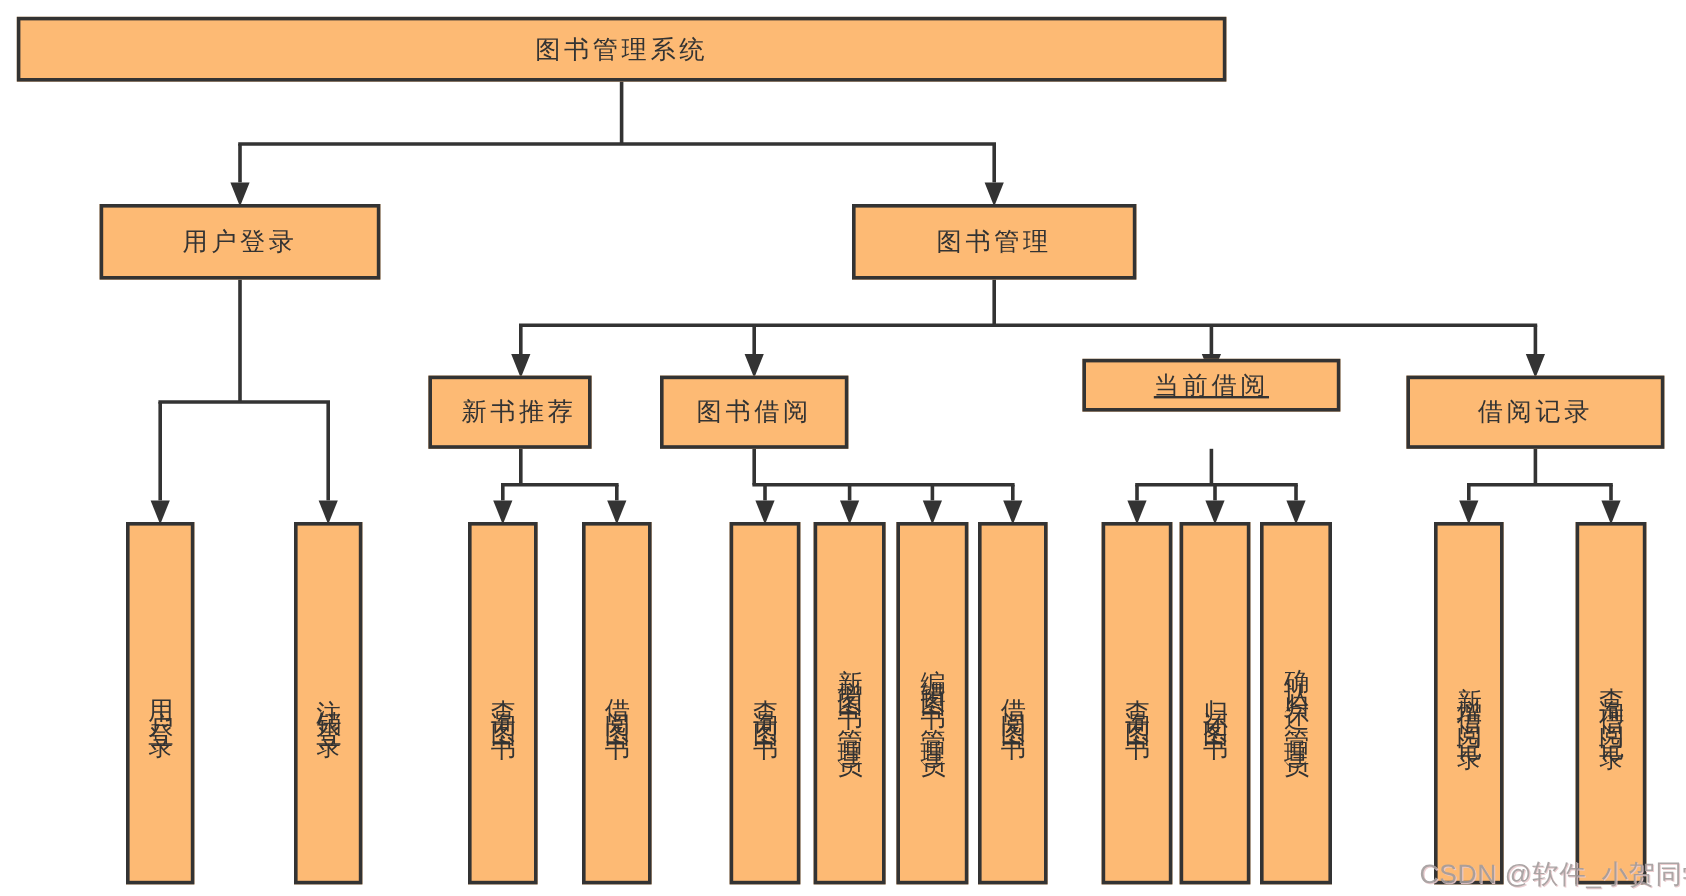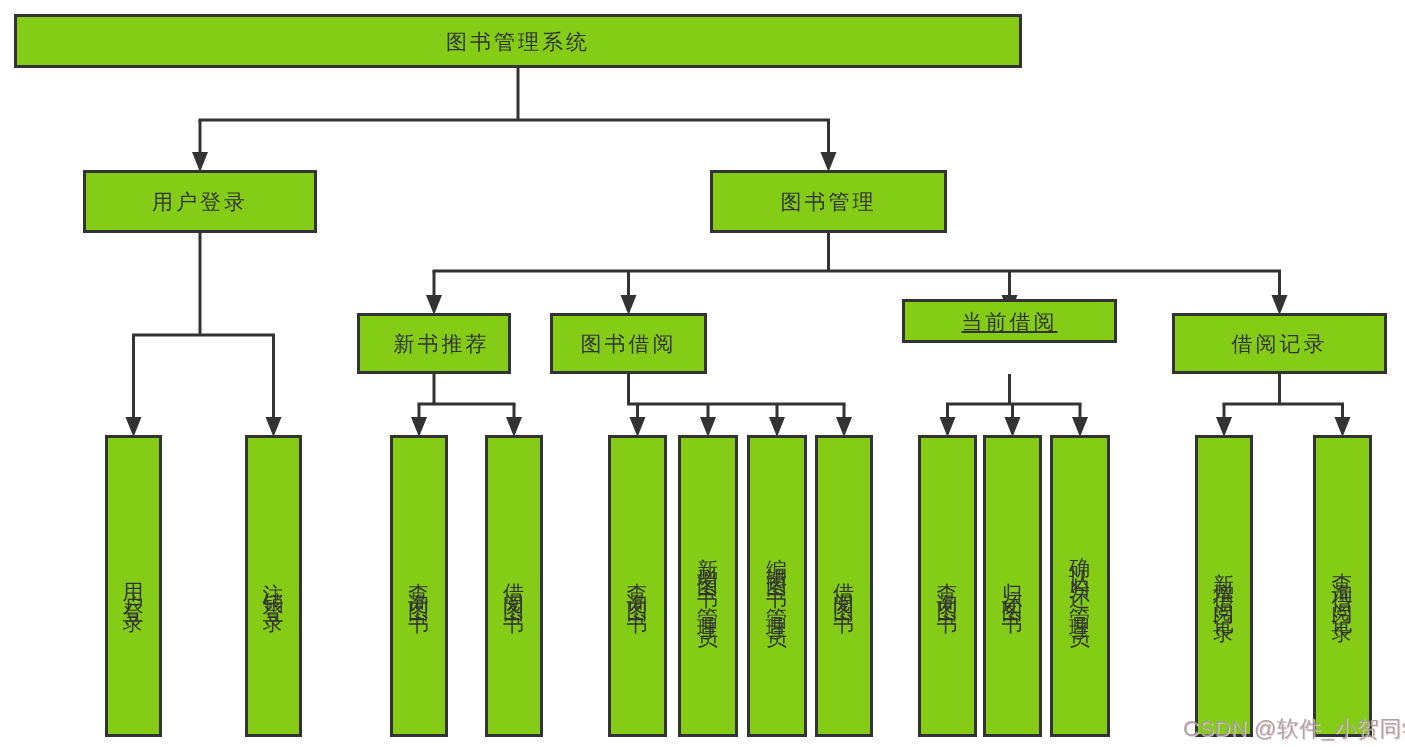--- a/index.html
+++ b/index.html
@@ -11,21 +11,21 @@
     overflow:hidden;
   }
   .wires {
     position:absolute; left:0; top:0;
     pointer-events:none;
   }
   .node {
     position:absolute;
     box-sizing:border-box;
     border:3px solid #333333;
-    background:#84cc16;
+    background:#fdba74;
     color:#333333;
     display:flex;
     align-items:center;
     justify-content:center;
     line-height:1;
   }
   .node.h {
     font-size:21px;
     letter-spacing:3px;
     white-space:nowrap;
@@ -104,21 +104,21 @@
       <line x1="1222.5" y1="404" x2="1344" y2="404" stroke="#333333" stroke-width="3"></line>
       <line x1="1224" y1="404" x2="1224" y2="417" stroke="#333333" stroke-width="3"></line>
       <polygon points="1216,417 1232,417 1224,437" fill="#333333"></polygon>
       <line x1="1342.5" y1="404" x2="1342.5" y2="417" stroke="#333333" stroke-width="3"></line>
       <polygon points="1334.5,417 1350.5,417 1342.5,437" fill="#333333"></polygon>
     </svg>
   <div id="nodes">
       <div class="node h" style="left: 14px; top: 14px; width: 1008px; height: 54px; border-color: rgb(51, 51, 51); color: rgb(51, 51, 51);">图书管理系统</div>
       <div class="node h" style="left: 83px; top: 170px; width: 234px; height: 63px; border-color: rgb(51, 51, 51); color: rgb(51, 51, 51);">用户登录</div>
       <div class="node h" style="left: 710px; top: 170px; width: 237px; height: 63px; border-color: rgb(51, 51, 51); color: rgb(51, 51, 51); text-align: center;">图书管理</div>
-      <div class="node h" style="left: 357px; top: 313px; width: 154px; height: 61px; border-color: rgb(51, 51, 51); color: rgb(51, 51, 51); padding-left: 15px;">新书推荐</div>
+      <div class="node h" style="left: 357px; top: 313px; width: 136px; height: 61px; border-color: rgb(51, 51, 51); color: rgb(51, 51, 51); padding-left: 15px;">新书推荐</div>
       <div class="node h" style="left: 550px; top: 313px; width: 157px; height: 61px; border-color: rgb(51, 51, 51); color: rgb(51, 51, 51); text-align: center;">图书借阅</div>
       <div class="node h" style="left: 902px; top: 299px; width: 215px; height: 44px; border-color: rgb(51, 51, 51); color: rgb(51, 51, 51); text-decoration: underline;">当前借阅</div>
       <div class="node h" style="left: 1172px; top: 313px; width: 215px; height: 61px; border-color: rgb(51, 51, 51); color: rgb(51, 51, 51);">借阅记录</div>
       <div class="node v" style="left: 105px; top: 435px; width: 57px; height: 302px; border-color: rgb(51, 51, 51); color: rgb(51, 51, 51);">用户登录</div>
       <div class="node v" style="left: 245px; top: 435px; width: 57px; height: 302px; border-color: rgb(51, 51, 51); color: rgb(51, 51, 51);">注销登录</div>
       <div class="node v" style="left: 390px; top: 435px; width: 58px; height: 302px; border-color: rgb(51, 51, 51); color: rgb(51, 51, 51);">查询图书</div>
       <div class="node v" style="left: 485px; top: 435px; width: 58px; height: 302px; border-color: rgb(51, 51, 51); color: rgb(51, 51, 51);">借阅图书</div>
       <div class="node v" style="left: 608px; top: 435px; width: 59px; height: 302px; border-color: rgb(51, 51, 51); color: rgb(51, 51, 51);">查询图书</div>
       <div class="node v" style="left: 678px; top: 435px; width: 60px; height: 302px; border-color: rgb(51, 51, 51); color: rgb(51, 51, 51);">新增图书（管理员）</div>
       <div class="node v" style="left: 747px; top: 435px; width: 60px; height: 302px; border-color: rgb(51, 51, 51); color: rgb(51, 51, 51);">编辑图书（管理员）</div>

